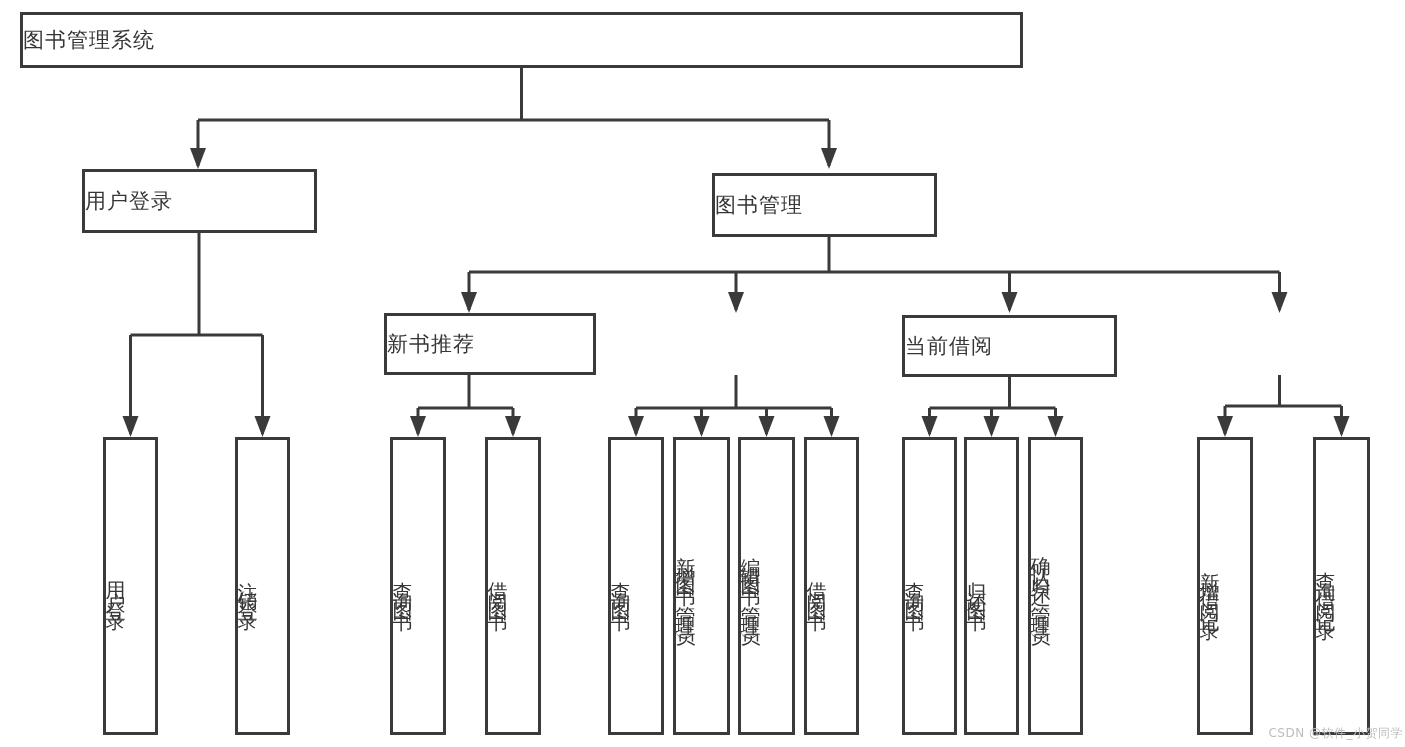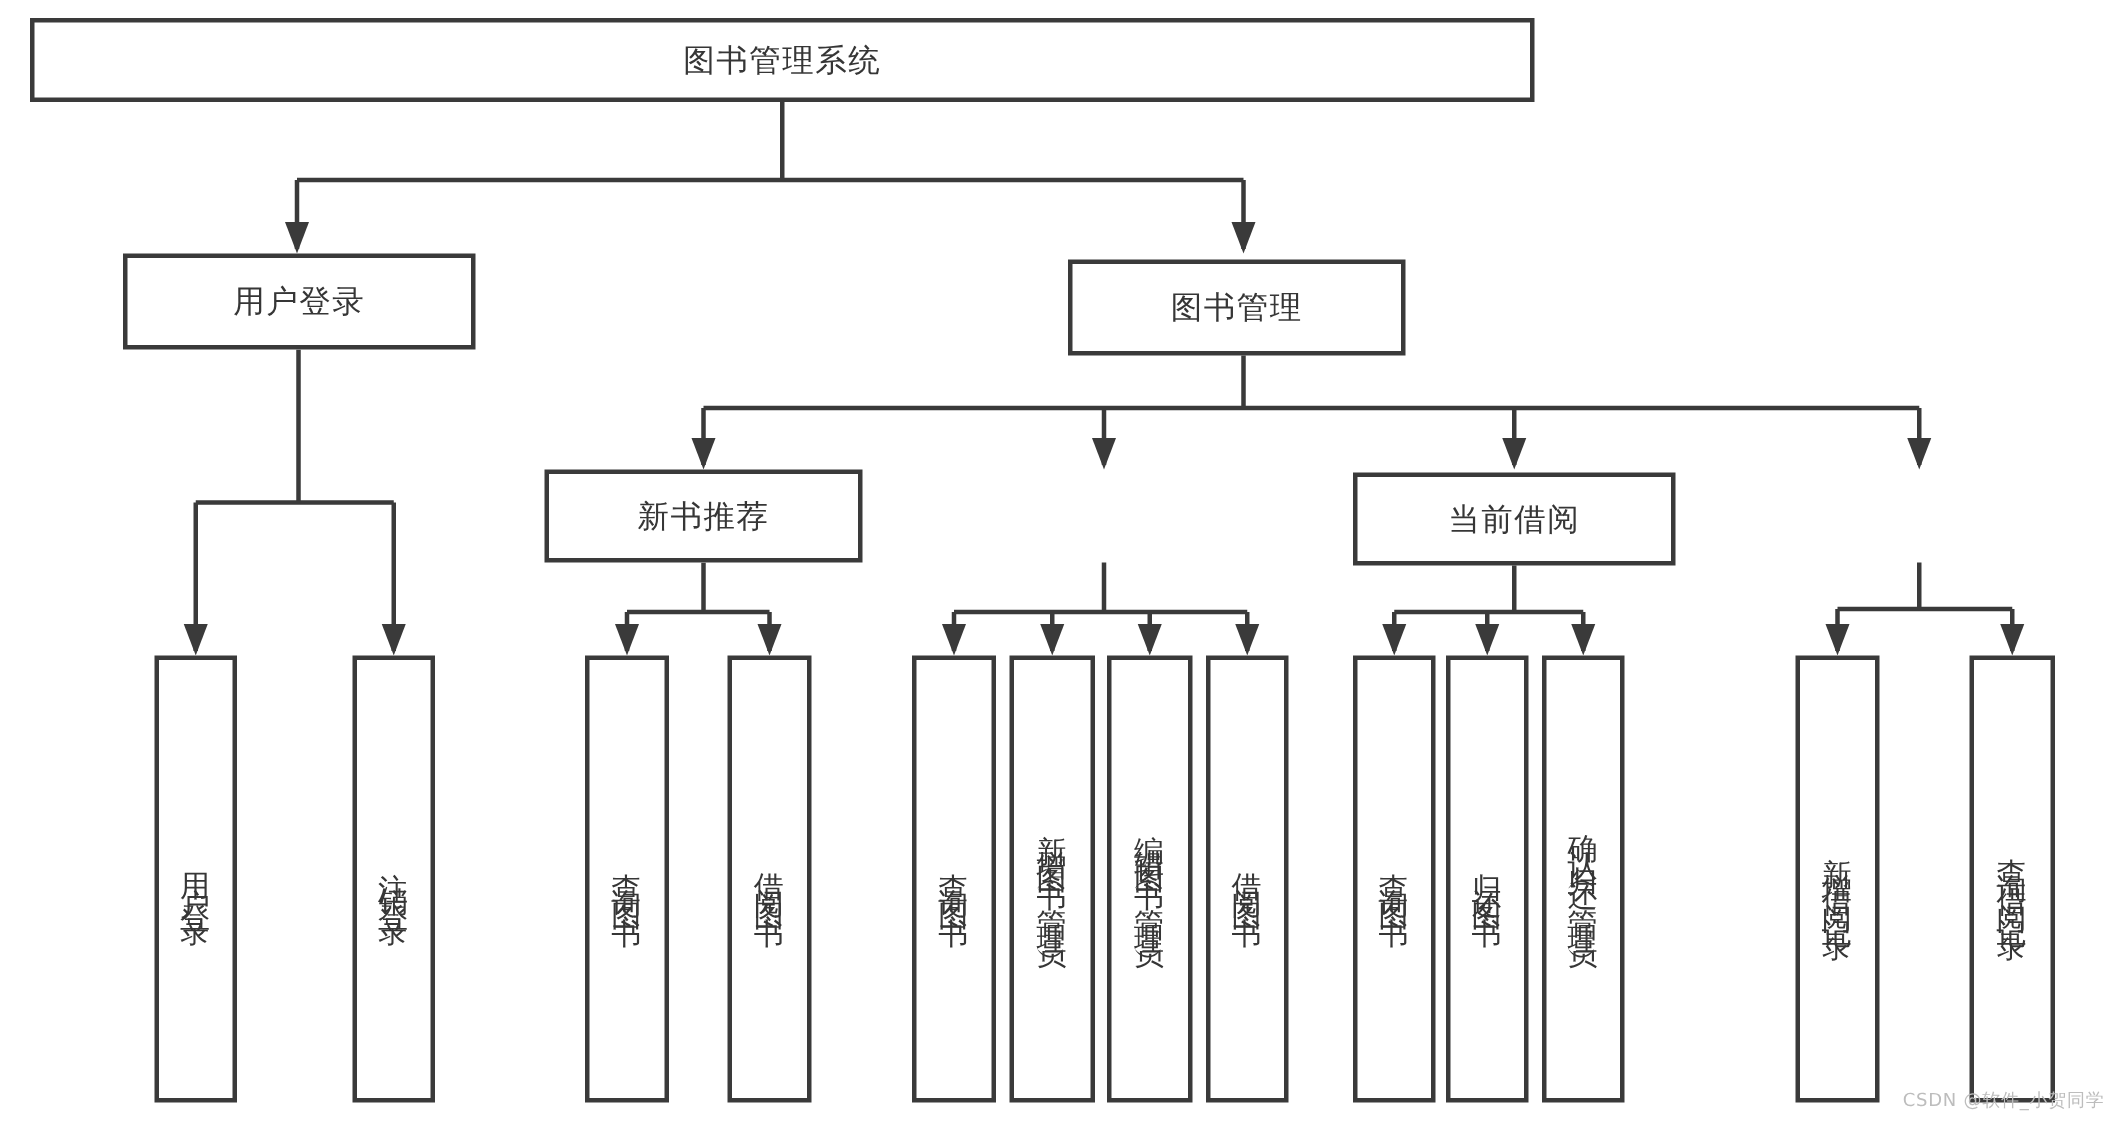--- a/index.html
+++ b/index.html
@@ -20,21 +20,21 @@
     left: 0; top: 0;
     z-index: 1;
   }
   .node {
     position: absolute;
     box-sizing: border-box;
     border: 3px solid #3a3a3a;
     background: #ffffff;
     display: flex;
     align-items: center;
-    justify-content: center;
+    justify-content: flex-start;
     color: #363636;
     z-index: 2;
   }
   .hbox { font-size: 21px; letter-spacing: 1px; }
   .vbox span {
     writing-mode: vertical-rl;
     text-orientation: upright;
     font-size: 20px;
     letter-spacing: 10px;
     line-height: 1;
@@ -99,21 +99,21 @@
     <span>图书管理系统</span>
   </div>
 
   <div class="node hbox" style="left:82px; top:169px; width:235px; height:64px">
     <span>用户登录</span>
   </div>
   <div class="node hbox" style="left:712px; top:173px; width:225px; height:64px">
     <span>图书管理</span>
   </div>
 
-  <div class="node hbox" style="left:363px; top:313px; width:212px; height:62px">
+  <div class="node hbox" style="left:384px; top:313px; width:212px; height:62px">
     <span>新书推荐</span>
   </div>
   <div class="node hbox" style="left:902px; top:315px; width:215px; height:62px">
     <span>当前借阅</span>
   </div>
 
   <div class="node vbox" style="left:103px; top:437px; width:55px; height:298px">
     <span>用户登录</span>
   </div>
   <div class="node vbox" style="left:235px; top:437px; width:55px; height:298px">

